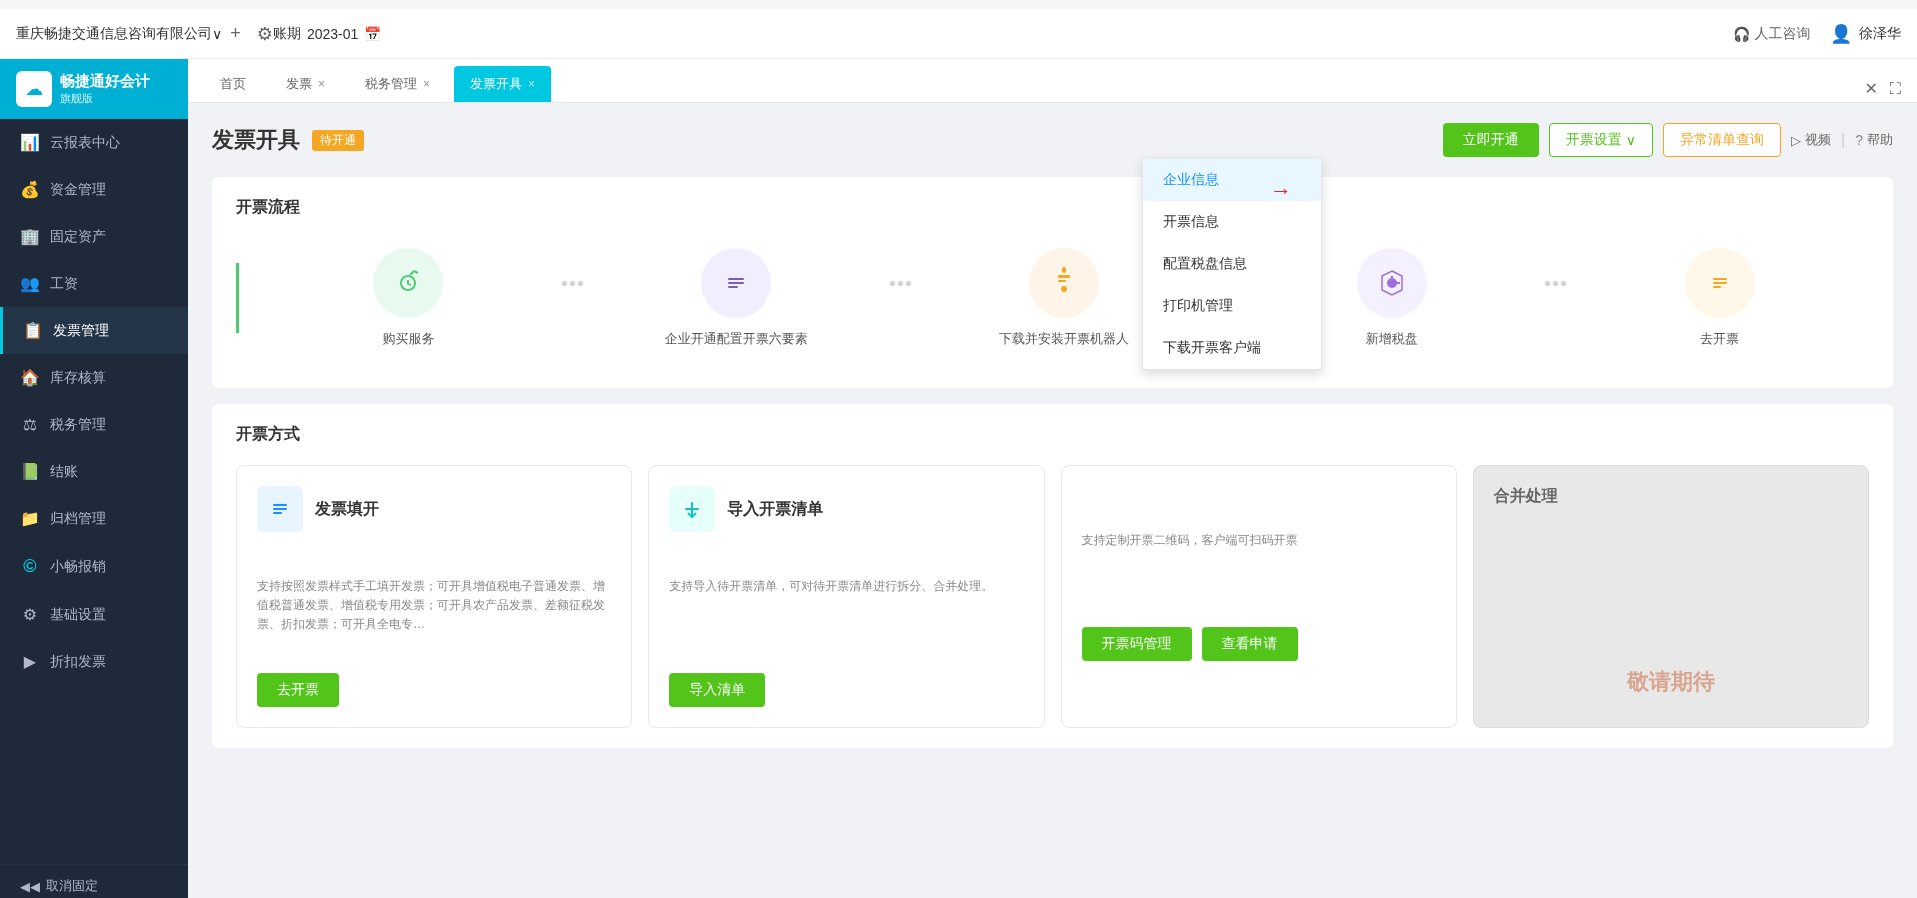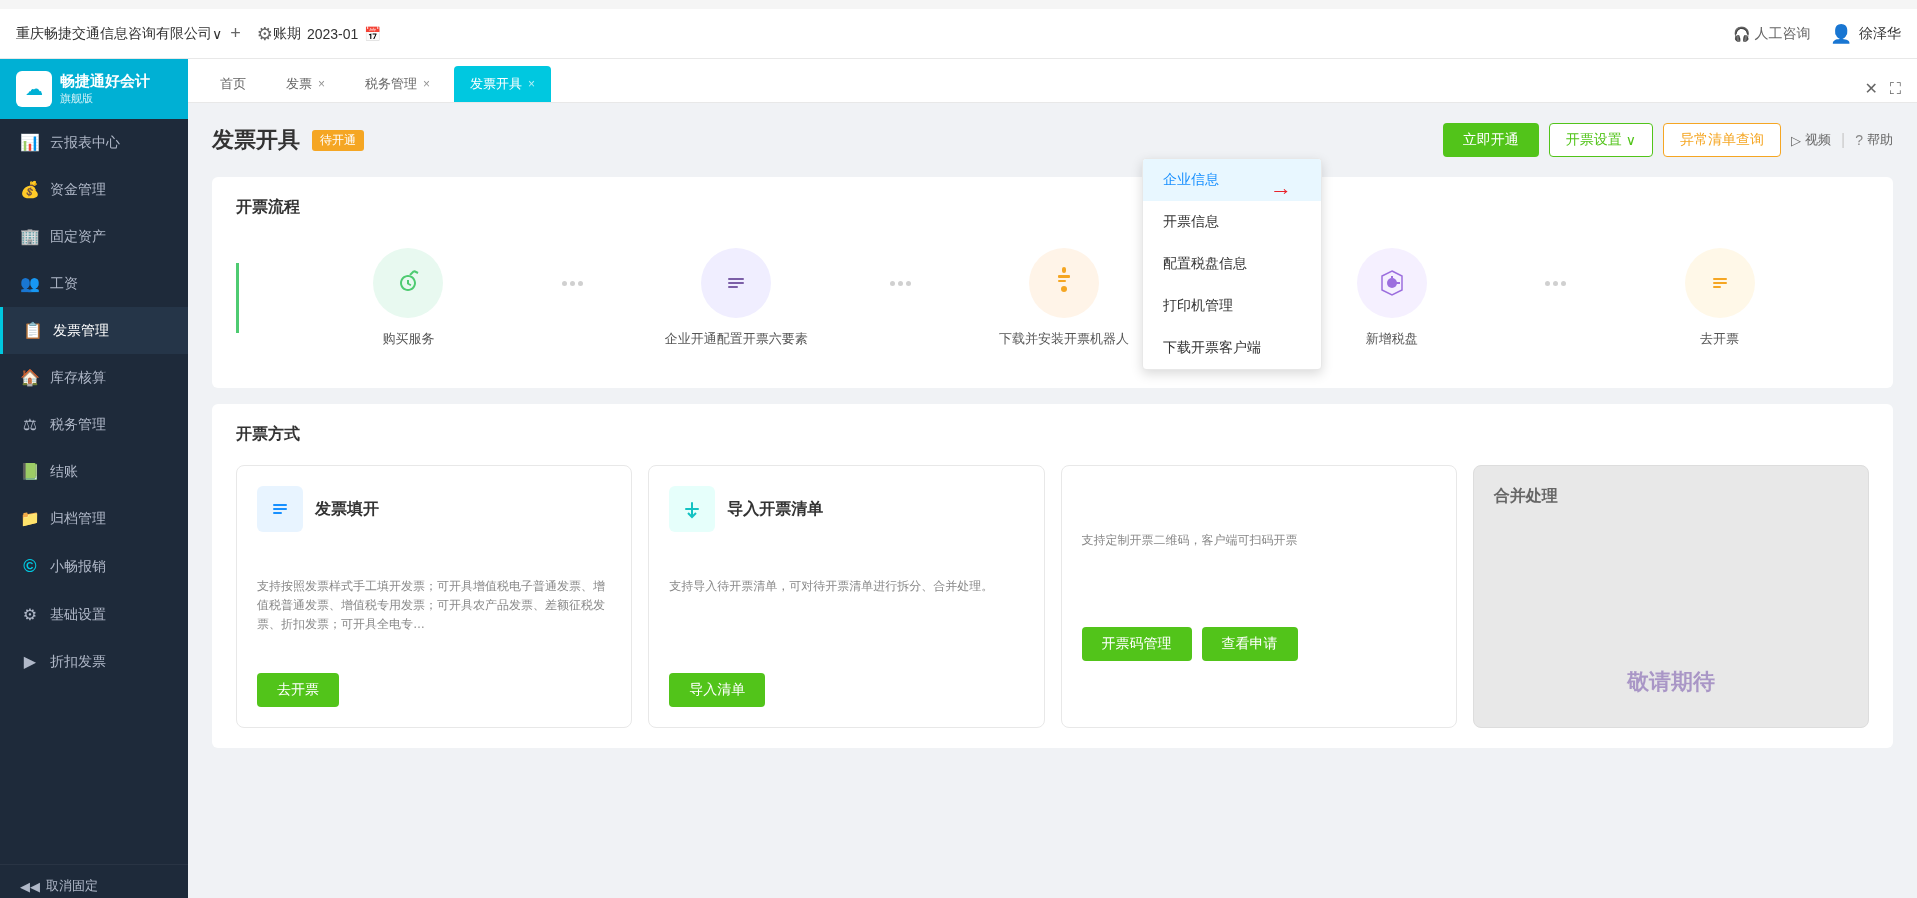--- a/index.html
+++ b/index.html
@@ -338,21 +338,21 @@
       cursor: pointer;
       width: auto;
     }
     .overlay-text {
       position: absolute;
       bottom: 30px;
       left: 0; right: 0;
       text-align: center;
       font-size: 22px;
       font-weight: bold;
-      color: #4c1d95;
+      color: #c2410c;
       opacity: 0.4;
     }
     .boss-card-content { color: #888; font-size: 13px; line-height: 1.7; }
     .dropdown-menu {
       position: absolute;
       top: 158px;
       left: 1142px;
       width: 180px;
       background: #fff;
       border: 1px solid #e8e8e8;

